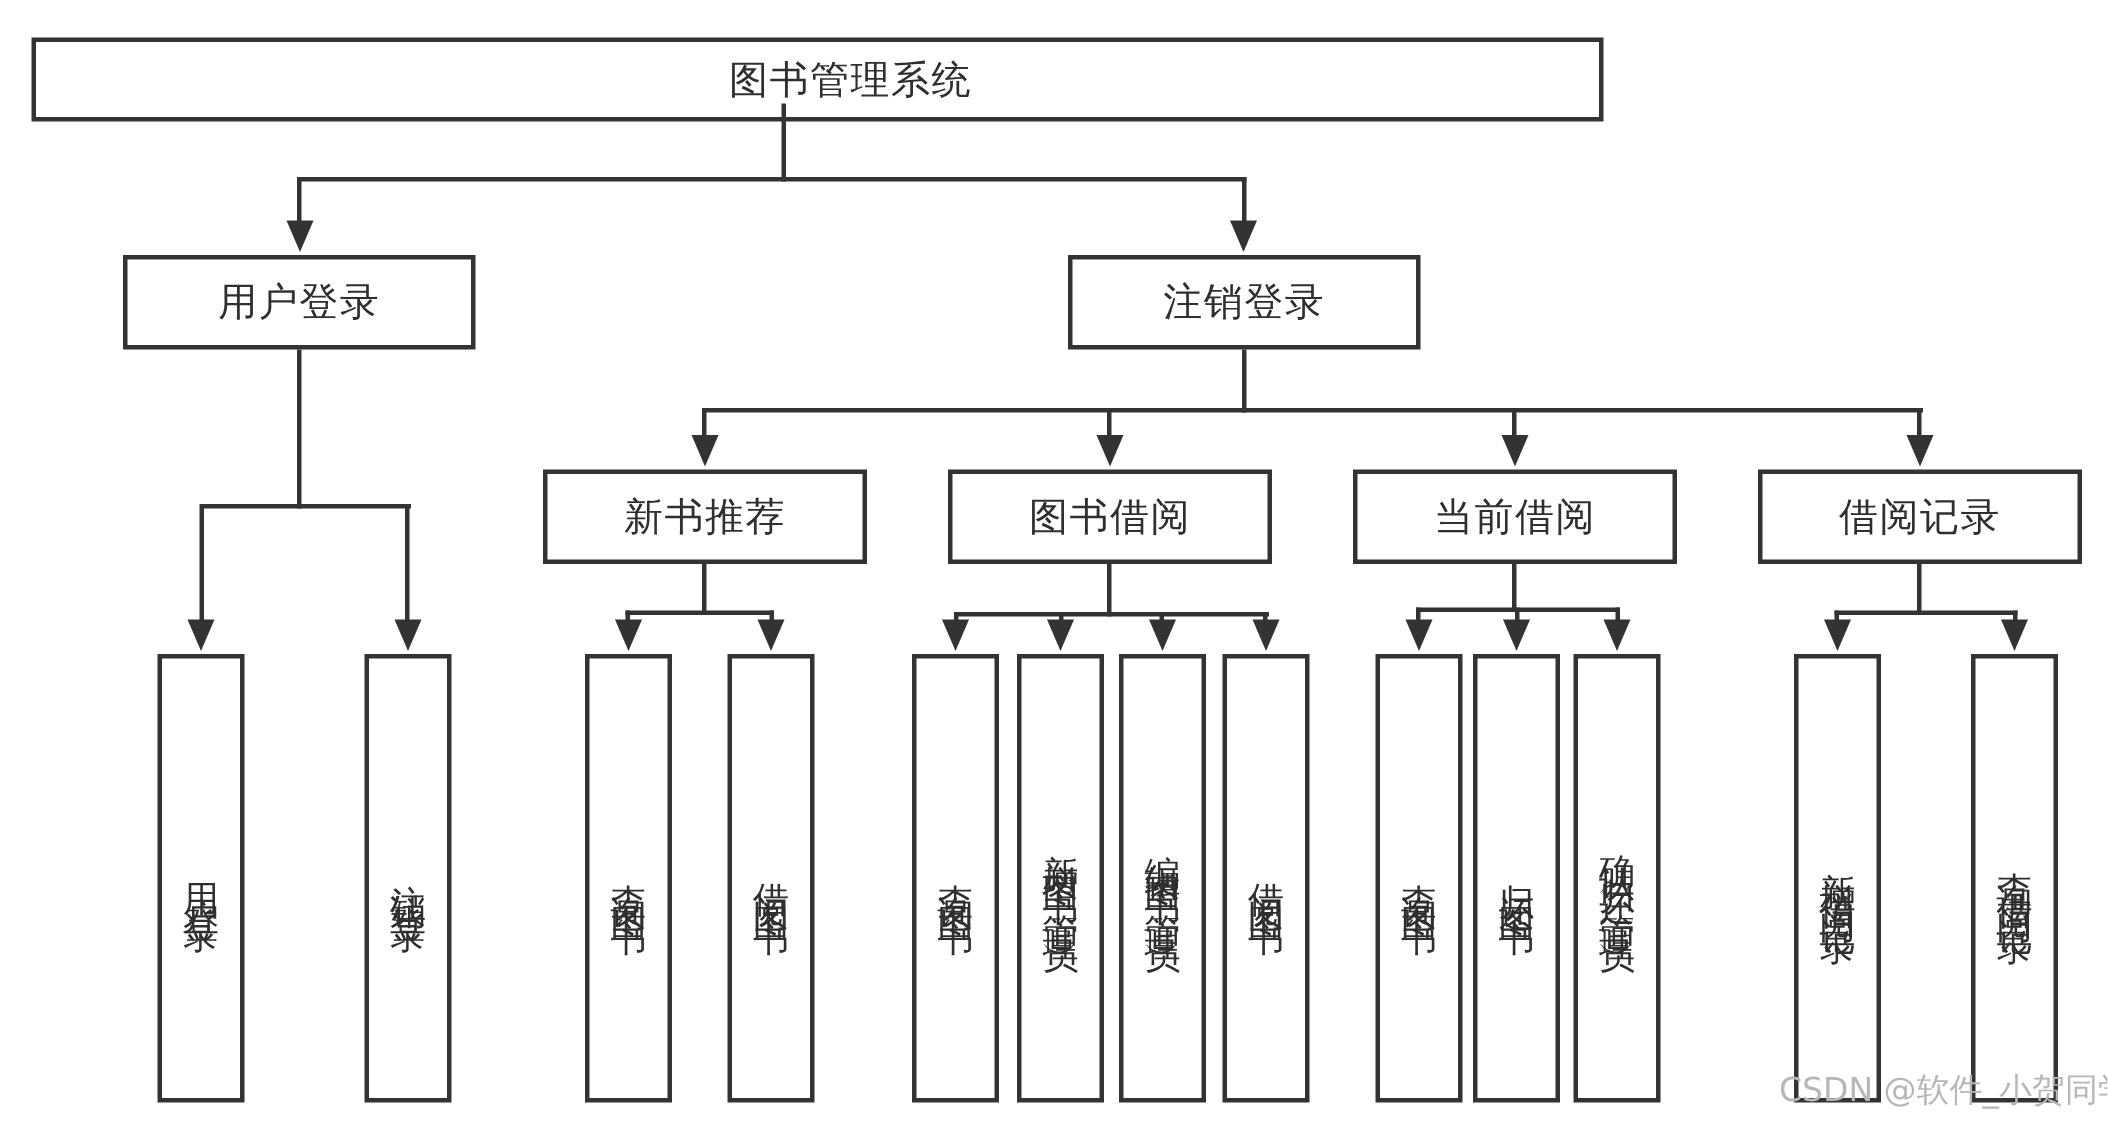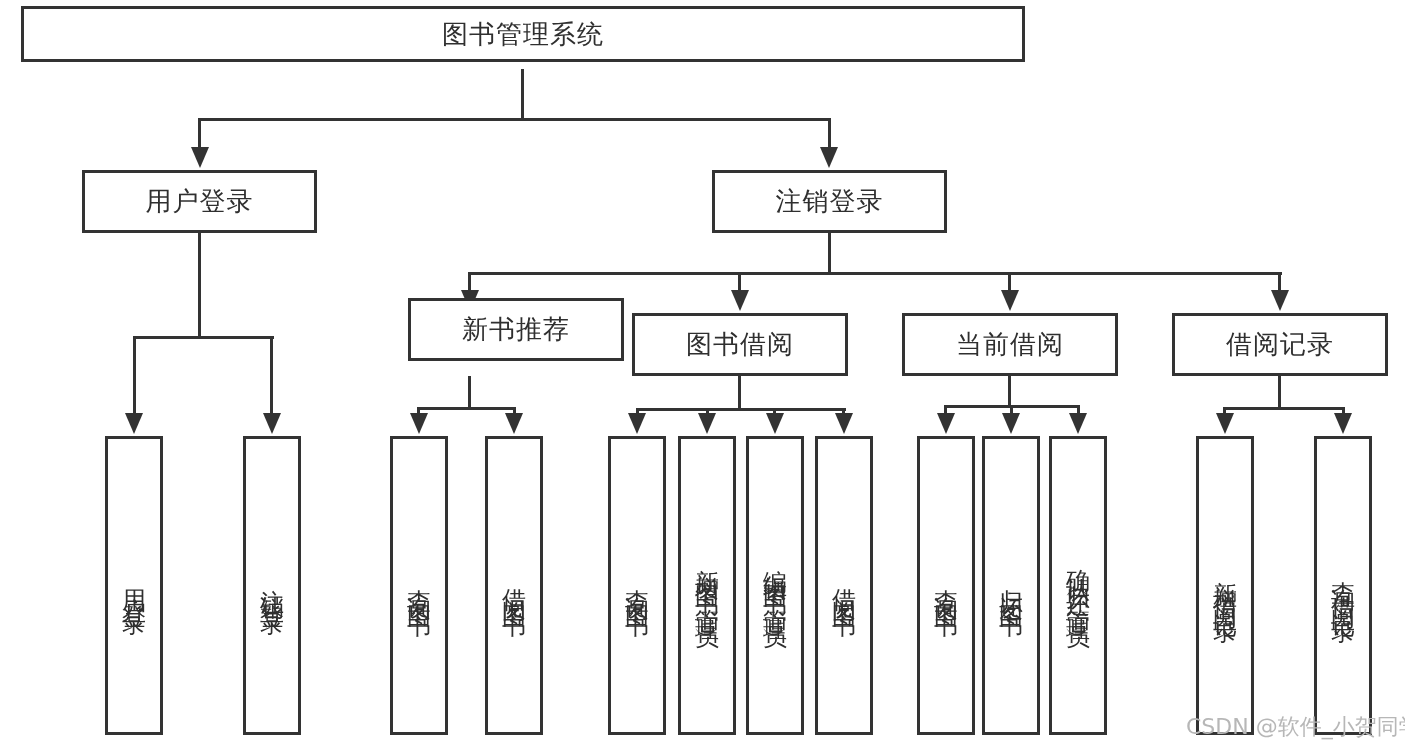--- a/index.html
+++ b/index.html
@@ -44,21 +44,21 @@
     color:#b7b7b7;
     white-space:nowrap;
     z-index:5;
   }
 </style>
 </head>
 <body>
 
 <div class="canvas">
 
-  <div class="node h" style="left:21px;top:6px;width:998px;height:50px;">图书管理系统</div>
+  <div class="node h" style="left:21px;top:25px;width:998px;height:50px;padding-left:44px;">图书管理系统</div>
 
   <div class="vline" style="left:521px;top:69px;height:52px;"></div>
   <div class="hline" style="left:198px;top:118px;width:633px;"></div>
   <div class="vline" style="left:198px;top:118px;height:34px;"></div>
   <div class="arrow" style="left:191px;top:147px;"></div>
   <div class="vline" style="left:828px;top:118px;height:34px;"></div>
   <div class="arrow" style="left:820px;top:147px;"></div>
 
   <div class="node h" style="left:82px;top:170px;width:229px;height:57px;">用户登录</div>
   <div class="node h" style="left:712px;top:170px;width:229px;height:57px;">注销登录</div>
@@ -74,21 +74,21 @@
   <div class="hline" style="left:468px;top:272px;width:814px;"></div>
   <div class="vline" style="left:468px;top:272px;height:24px;"></div>
   <div class="arrow" style="left:461px;top:290px;"></div>
   <div class="vline" style="left:738px;top:272px;height:24px;"></div>
   <div class="arrow" style="left:731px;top:290px;"></div>
   <div class="vline" style="left:1008px;top:272px;height:24px;"></div>
   <div class="arrow" style="left:1001px;top:290px;"></div>
   <div class="vline" style="left:1278px;top:272px;height:24px;"></div>
   <div class="arrow" style="left:1271px;top:290px;"></div>
 
-  <div class="node h" style="left:362px;top:298px;width:210px;height:57px;margin-left:46px;">新书推荐</div>
+  <div class="node h" style="left:362px;top:313px;width:210px;height:57px;">新书推荐</div>
   <div class="node h" style="left:632px;top:313px;width:210px;height:57px;">图书借阅</div>
   <div class="node h" style="left:902px;top:313px;width:210px;height:57px;">当前借阅</div>
   <div class="node h" style="left:1172px;top:313px;width:210px;height:57px;">借阅记录</div>
 
   <div class="vline" style="left:468px;top:376px;height:34px;"></div>
   <div class="hline" style="left:417px;top:407px;width:99px;"></div>
   <div class="vline" style="left:417px;top:407px;height:13px;"></div>
   <div class="arrow" style="left:410px;top:413px;"></div>
   <div class="vline" style="left:513px;top:407px;height:13px;"></div>
   <div class="arrow" style="left:505px;top:413px;"></div>

